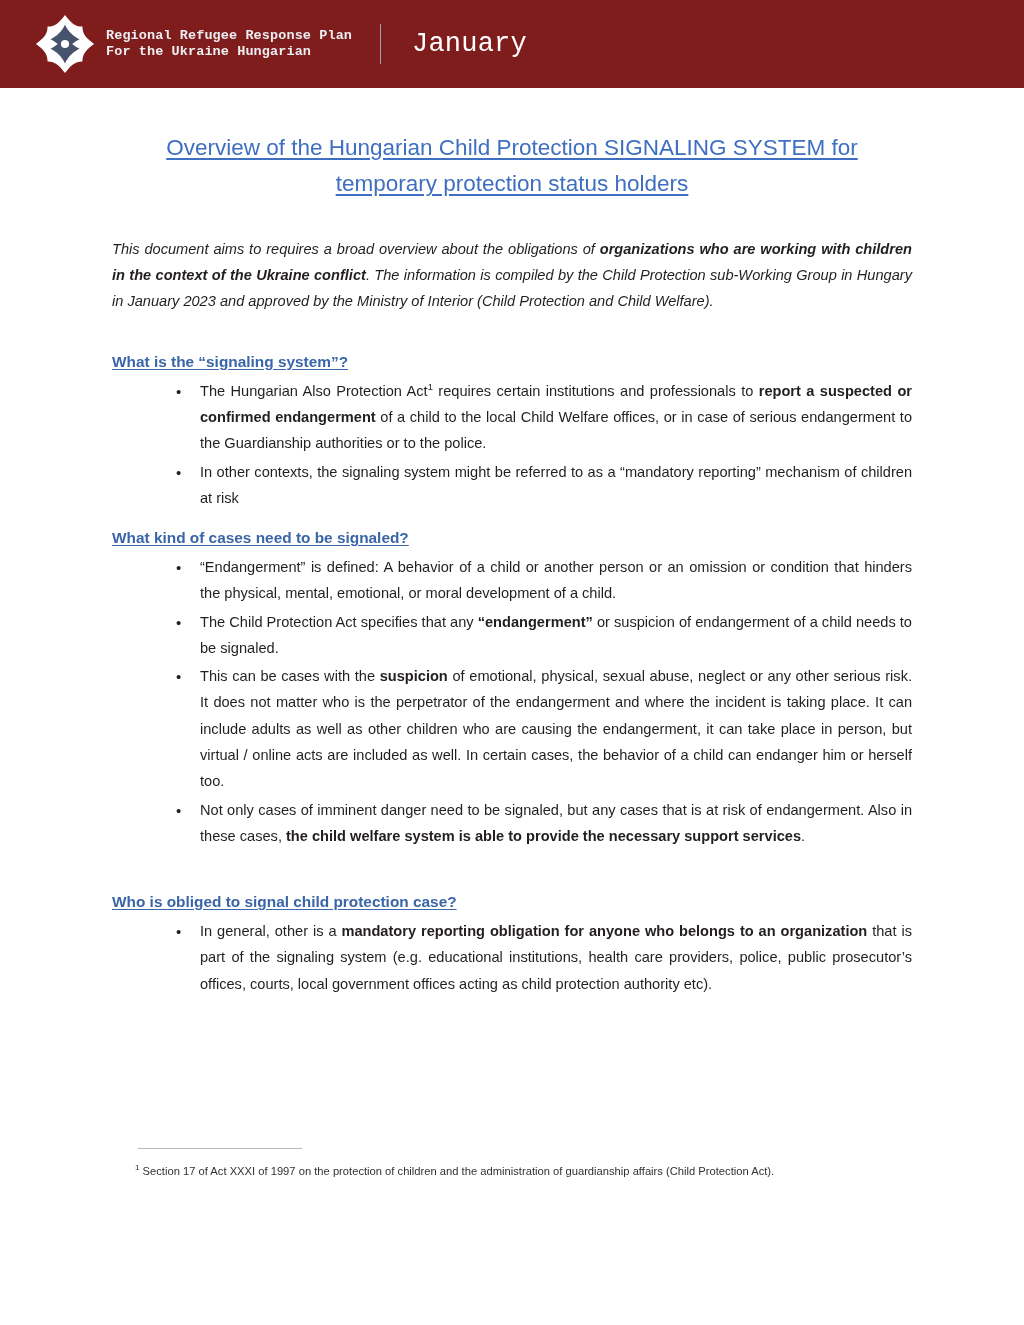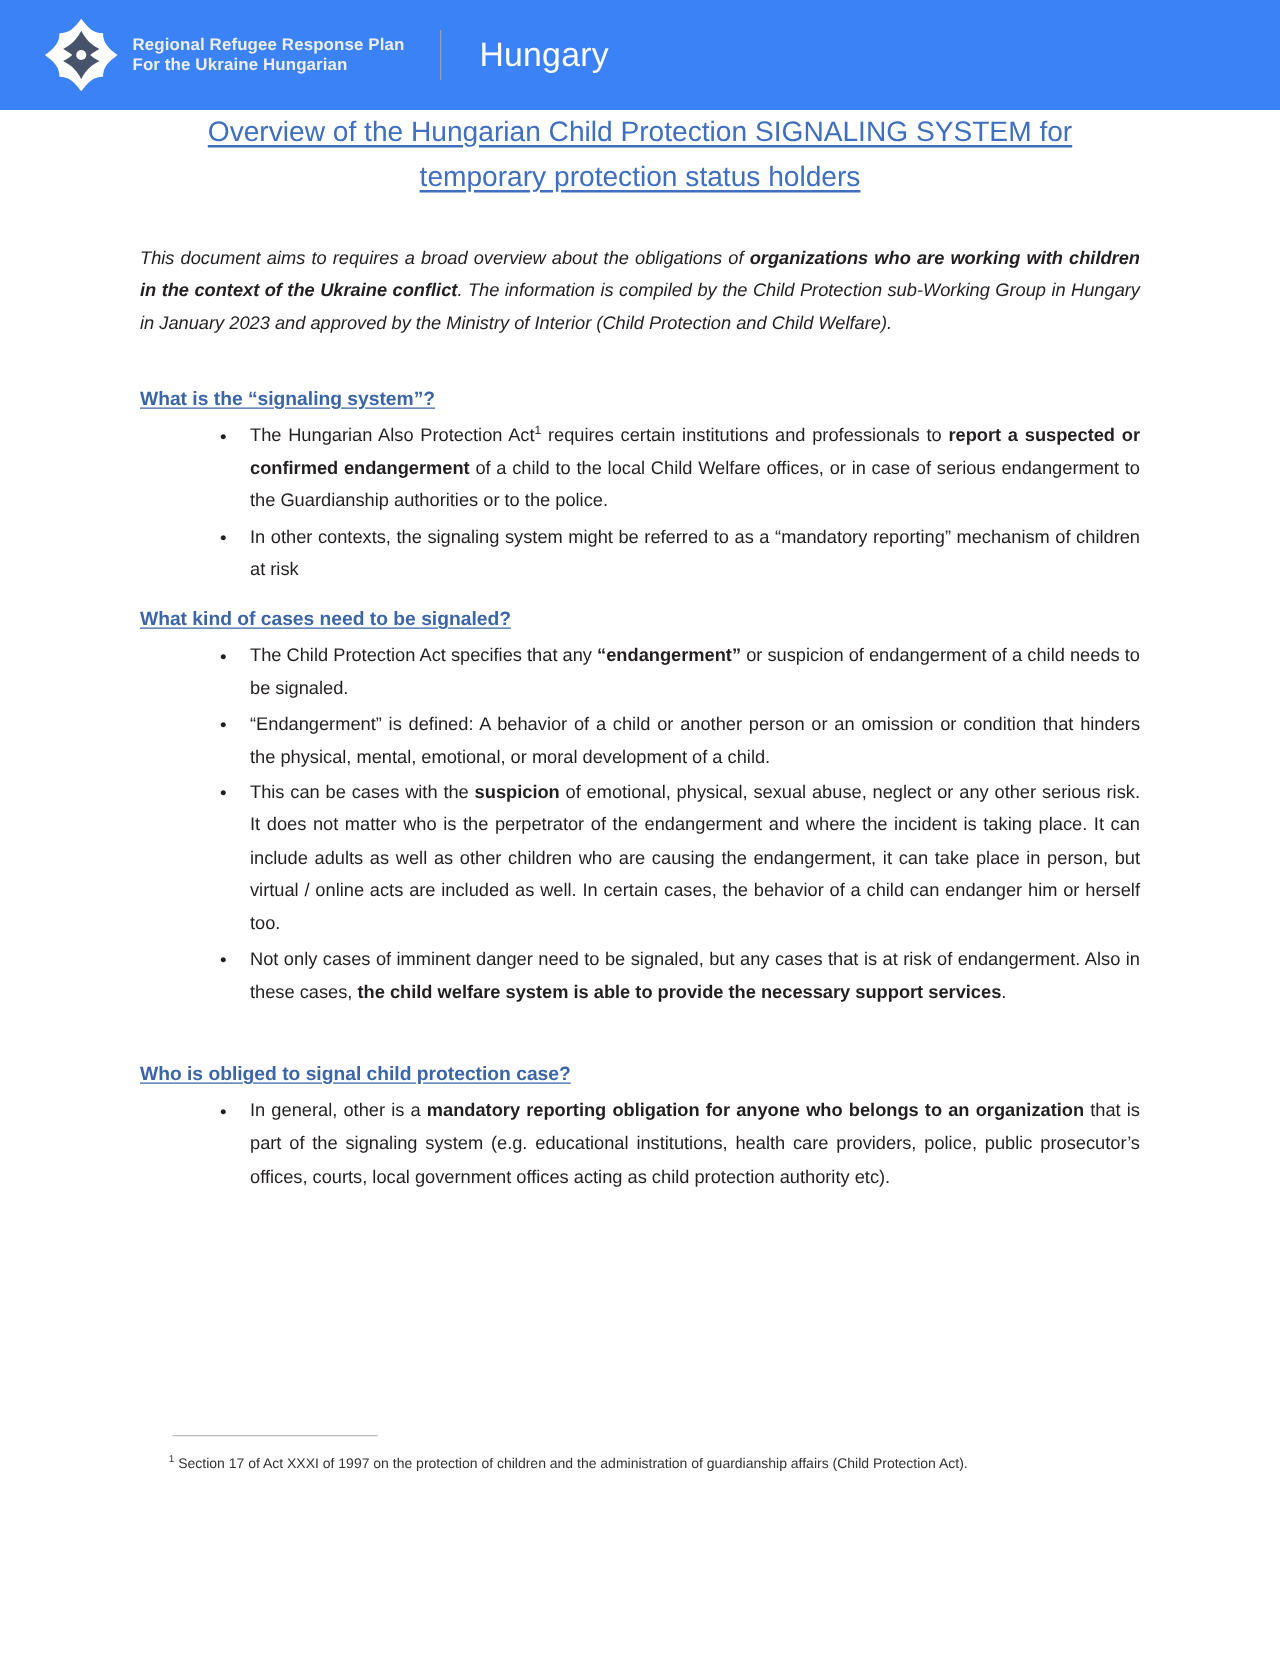--- a/index.html
+++ b/index.html
@@ -15,23 +15,24 @@
     color: #231f20;
     overflow: hidden;
   }
 
   
   .banner {
     position: absolute;
     left: 0; top: 0;
     width: 1024px;
     height: 88px;
-    background: #3b82f6;
+    background: #7f1d1d;
     display: flex;
     align-items: center;
+    font-family: Liberation Mono, monospace;
   }
   .brand-block {
     display: flex;
     align-items: center;
     margin-left: 34px;
   }
   .brand-mark {
     width: 62px;
     height: 62px;
     flex: 0 0 62px;
@@ -68,20 +69,21 @@
 
   
   .page {
     position: absolute;
     left: 0; top: 88px;
     width: 1024px;
   }
   .content {
     margin: 0 auto;
     width: 800px;
+    padding-top: 42px;
   }
 
   .doc-title {
     color: #3f6fc0;
     font-size: 22.5px;
     font-weight: normal;
     line-height: 1.62;
     text-align: center;
     text-decoration: underline;
     text-underline-offset: 3px;
@@ -195,21 +197,21 @@
           C 40 40.5, 35.5 45, 32 52 Z"></path>
         <circle cx="32" cy="32" r="4.2" fill="#ffffff"></circle>
       </svg>
     </div>
     <div class="brand-text">
       <span class="brand-line">Regional Refugee Response Plan</span>
       <span class="brand-line">For the Ukraine Hungarian</span>
     </div>
   </div>
   <div class="banner-divider"></div>
-  <div class="country-name">Hungary</div>
+  <div class="country-name">January</div>
 </div>
 
 <div class="page">
   <div class="content">
 
     <h1 class="doc-title">Overview of the Hungarian Child Protection SIGNALING SYSTEM for temporary protection status holders</h1>
 
     <p class="intro"><span>This document aims to requires a broad overview about the obligations of </span><b>organizations who are working with children in the context of the Ukraine conflict</b><span>. The information is compiled by the Child Protection sub-Working Group in Hungary in January 2023 and approved by the Ministry of Interior (Child Protection and Child Welfare).</span></p>
 
     <div class="heading-row">
@@ -217,22 +219,22 @@
     </div>
     <ul class="bullets">
       <li><span>The Hungarian Also Protection Act</span><span class="sup-ref">1</span><span> requires certain institutions and professionals to </span><b>report a suspected or confirmed endangerment</b><span> of a child to the local Child Welfare offices, or in case of serious endangerment to the Guardianship authorities or to the police.</span></li>
       <li><span>In other contexts, the signaling system might be referred to as a “mandatory reporting” mechanism of children at risk</span></li>
     </ul>
 
     <div class="heading-row">
       <span class="section-heading">What kind of cases need to be signaled?</span>
     </div>
     <ul class="bullets">
+      <li><span>“Endangerment” is defined: A behavior of a child or another person or an omission or condition that hinders the physical, mental, emotional, or moral development of a child.</span></li>
       <li><span>The Child Protection Act specifies that any </span><b>“endangerment”</b><span> or suspicion of endangerment of a child needs to be signaled.</span></li>
-      <li><span>“Endangerment” is defined: A behavior of a child or another person or an omission or condition that hinders the physical, mental, emotional, or moral development of a child.</span></li>
       <li><span>This can be cases with the </span><b>suspicion</b><span> of emotional, physical, sexual abuse, neglect or any other serious risk. It does not matter who is the perpetrator of the endangerment and where the incident is taking place. It can include adults as well as other children who are causing the endangerment, it can take place in person, but virtual / online acts are included as well. In certain cases, the behavior of a child can endanger him or herself too.</span></li>
       <li><span>Not only cases of imminent danger need to be signaled, but any cases that is at risk of endangerment. Also in these cases, </span><b>the child welfare system is able to provide the necessary support services</b><span>.</span></li>
     </ul>
 
     <div class="spacer-block"></div>
 
     <div class="heading-row">
       <span class="section-heading">Who is obliged to signal child protection case?</span>
     </div>
     <ul class="bullets">

